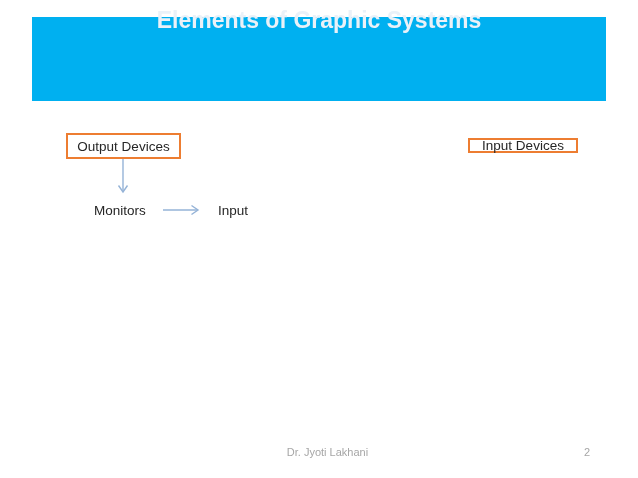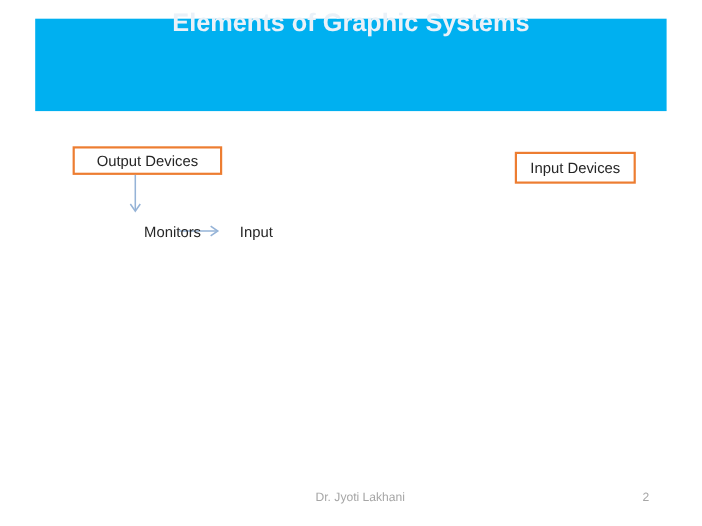--- a/index.html
+++ b/index.html
@@ -43,29 +43,29 @@
     display: flex;
     align-items: center;
     justify-content: center;
     color: var(--body-text, #262626);
     font-size: 13.5px;
   }
 
   .output-box {
     left: 66px;
     top: 133px;
-    width: 136px;
+    width: 115px;
     height: 26px;
   }
 
   .input-box {
     left: 468px;
     top: 138px;
     width: 110px;
-    height: 29px;
+    height: 15px;
   }
 
   .arrow-svg {
     position: absolute;
     overflow: visible;
   }
 
   .down-arrow {
     left: 116px;
     top: 159px;
@@ -76,21 +76,21 @@
     top: 203px;
   }
 
   .node-label {
     position: absolute;
     color: var(--body-text, #262626);
     font-size: 13.5px;
     line-height: 15px;
   }
 
-  .monitors-label { left: 94px; top: 203px; margin-left: 37px; }
+  .monitors-label { left: 94px; top: 203px; }
   .crts-label     { left: 218px; top: 203px; }
 
   .footer-author {
     position: absolute;
     left: 0;
     top: 446px;
     width: 100%;
     text-align: center;
     color: var(--footer-gray, #A6A6A6);
     font-size: 11px;

